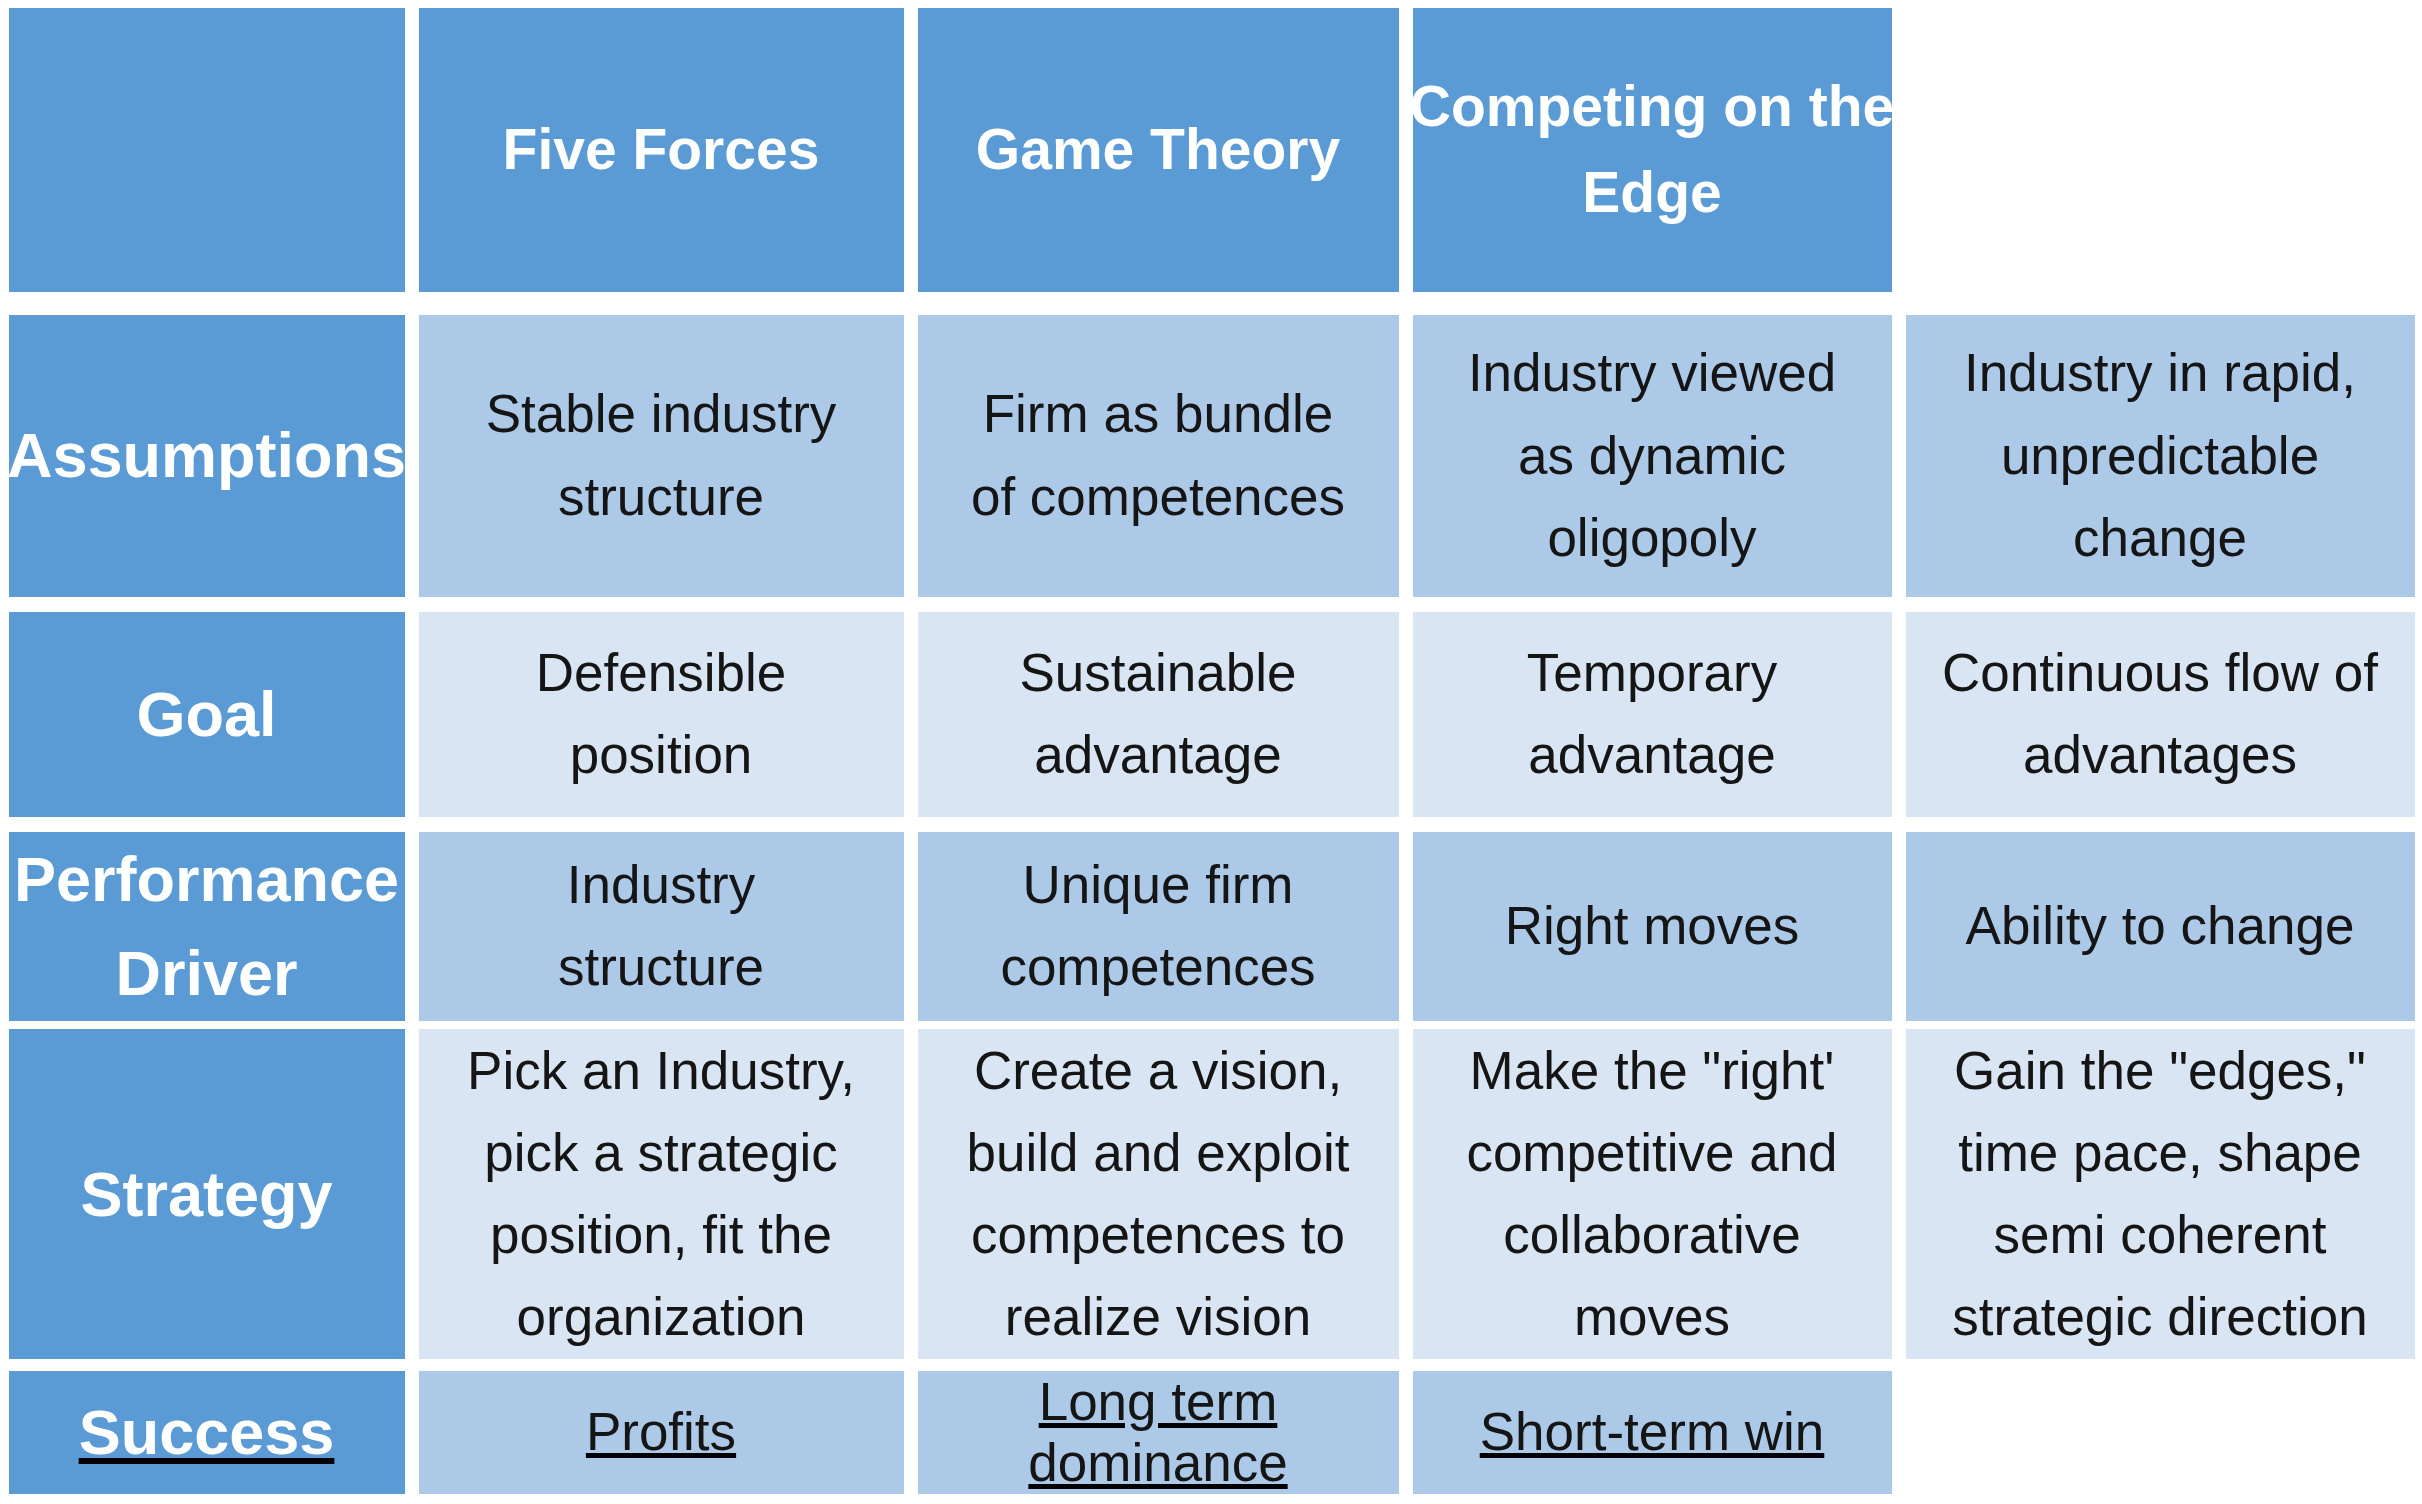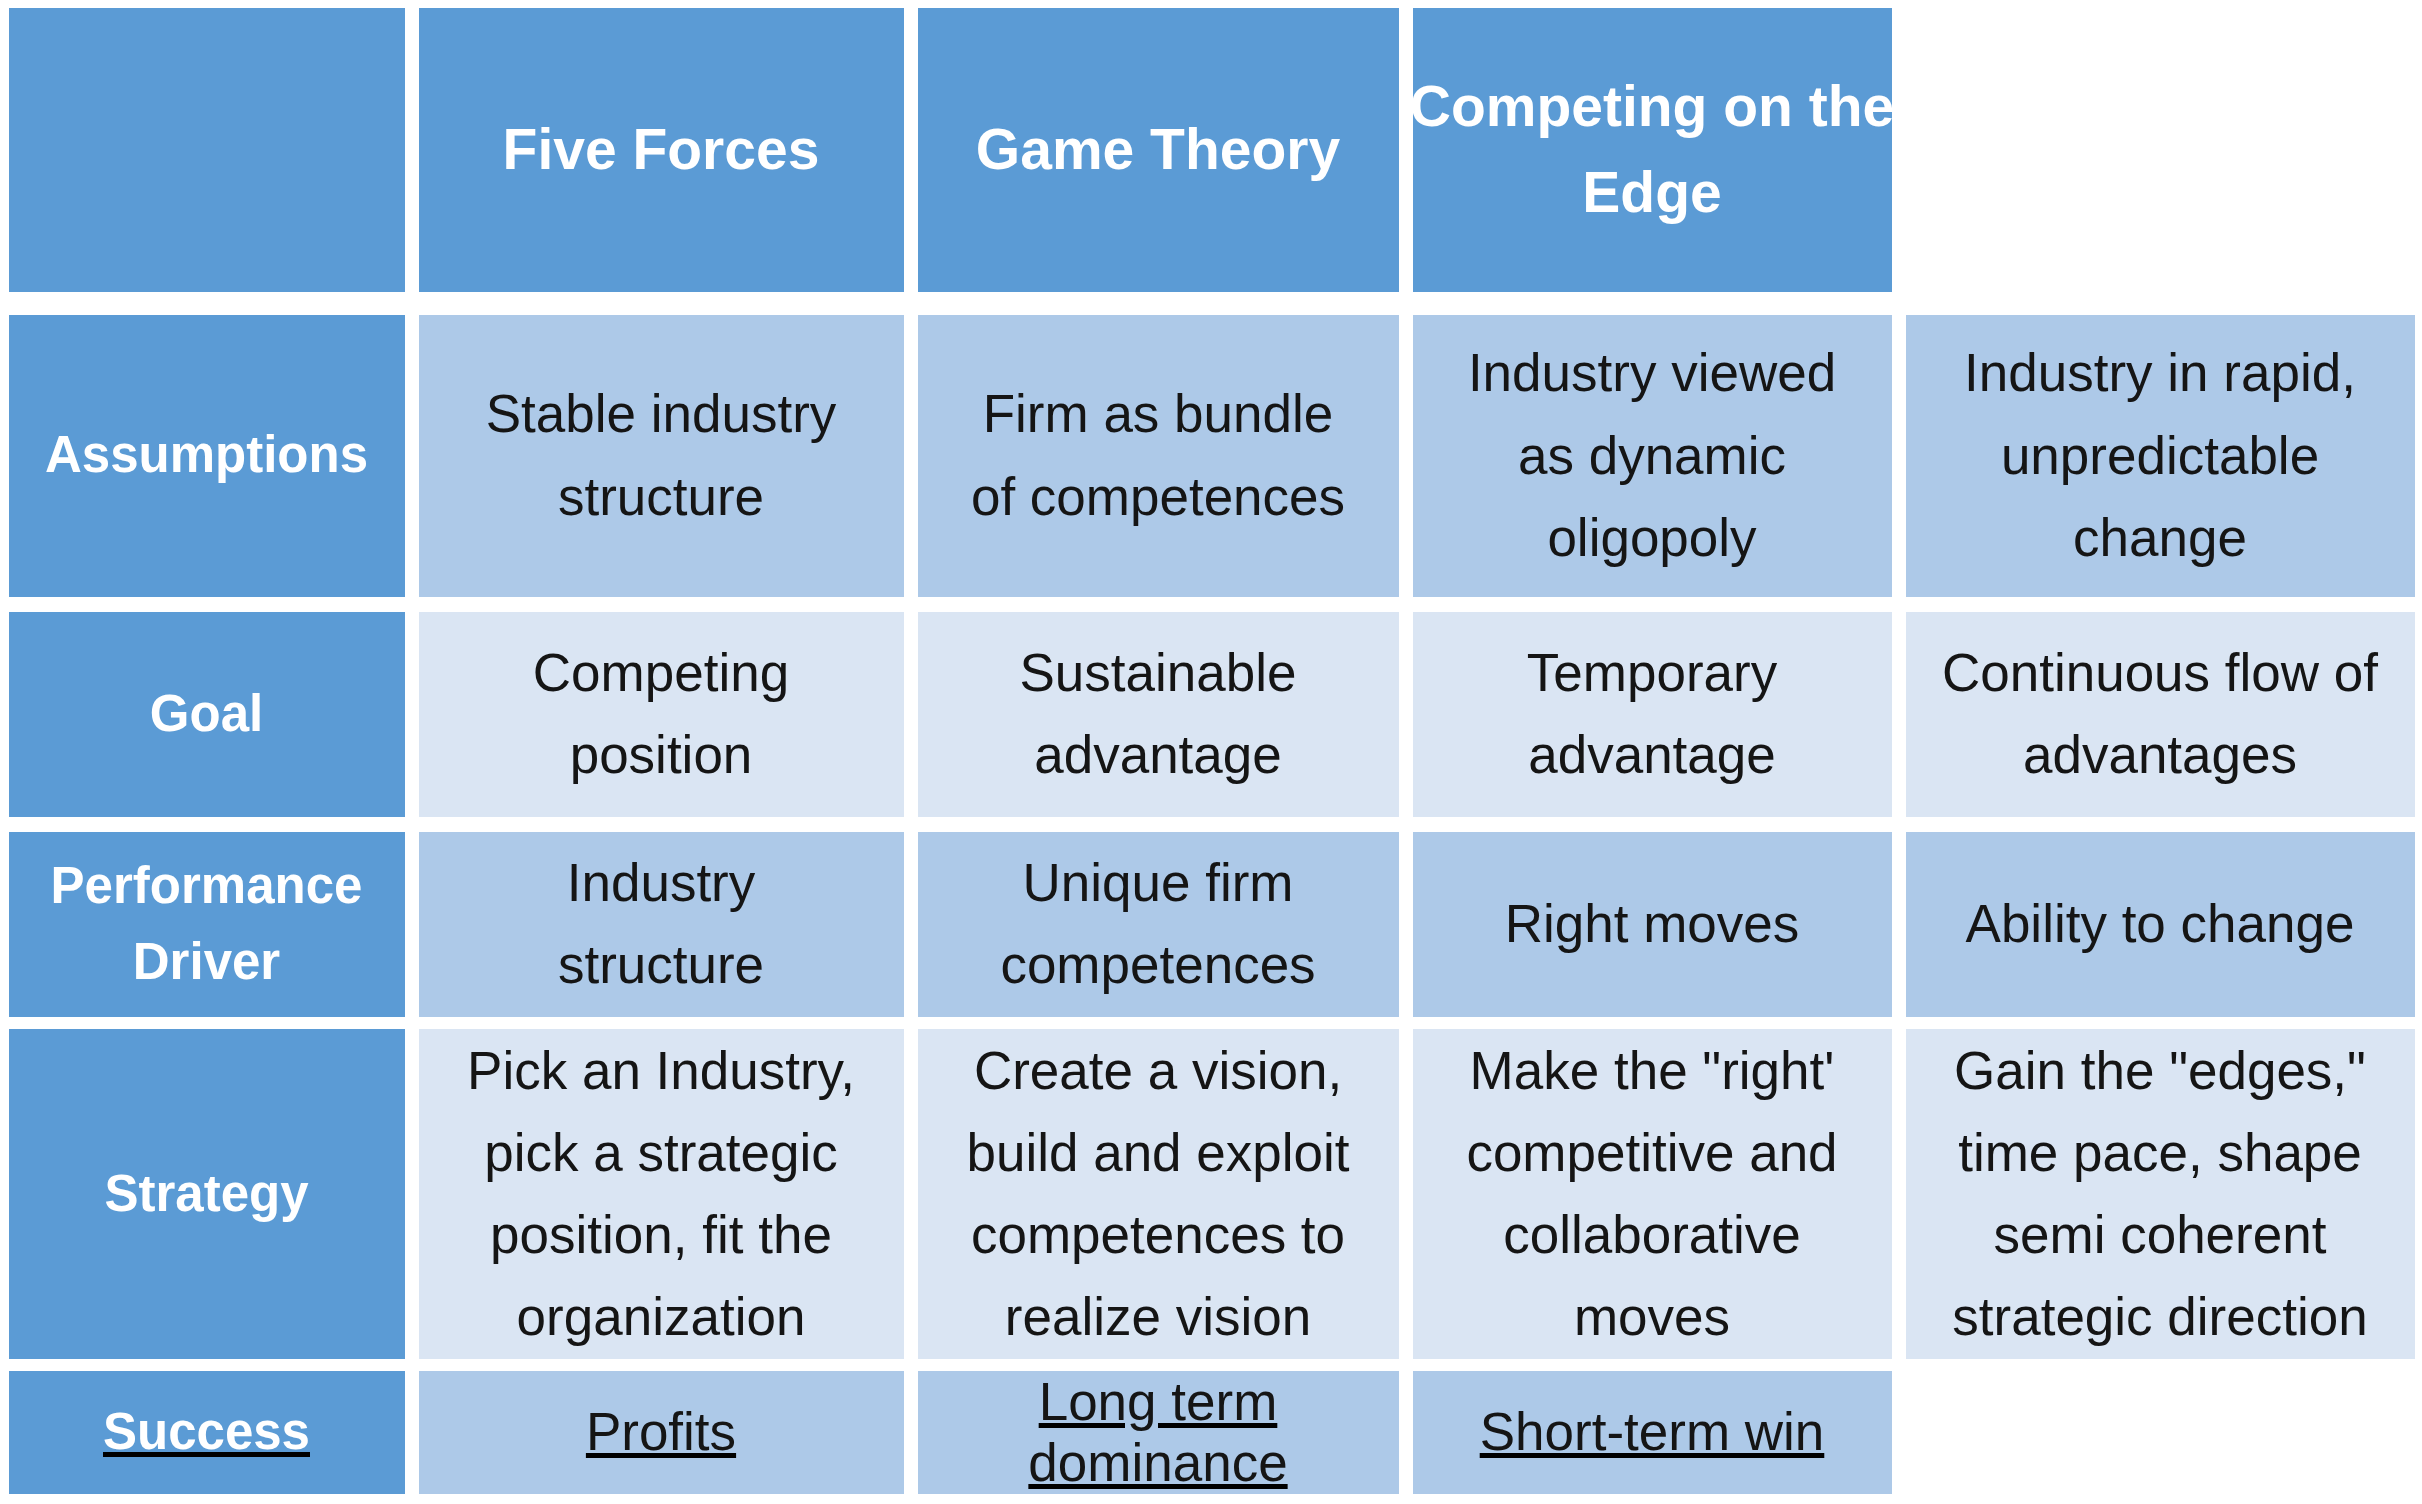--- a/index.html
+++ b/index.html
@@ -50,21 +50,21 @@
     background: var(--header-blue);
     color: var(--text-light);
     font-weight: bold;
     font-size: 57px;
     line-height: 1.5;
   }
   .cell.label {
     background: var(--header-blue);
     color: var(--text-light);
     font-weight: bold;
-    font-size: 51px;
+    font-size: 63px;
     line-height: 1.5;
   }
   .cell.data {
     color: var(--text-dark);
     font-size: 53px;
     line-height: 1.55;
   }
   .band-m .data { background: var(--band-medium); }
   .band-l .data { background: var(--band-light); }
   .r-success .data { line-height: 1.15; }
@@ -91,21 +91,21 @@
     <div class="cell data">Industry viewed
 as dynamic
 oligopoly</div>
     <div class="cell data">Industry in rapid,
 unpredictable
 change</div>
   </div>
 
   <div class="row r-goal band-l">
     <div class="cell label">Goal</div>
-    <div class="cell data">Competing
+    <div class="cell data">Defensible
 position</div>
     <div class="cell data">Sustainable
 advantage</div>
     <div class="cell data">Temporary
 advantage</div>
     <div class="cell data">Continuous flow of
 advantages</div>
   </div>
 
   <div class="row r-perf band-m">

